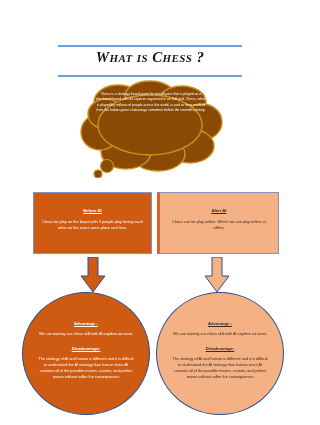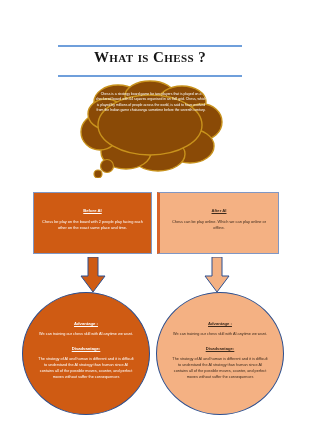--- a/index.html
+++ b/index.html
@@ -35,20 +35,21 @@
   .title-rule.top { top: 45px; }
   .title-rule.bottom { top: 75px; }
 
   .page-title {
     position: absolute;
     left: 58px;
     top: 49px;
     width: 184px;
     text-align: center;
     font-family: "Liberation Serif", serif;
+    font-style: italic;
     font-weight: bold;
     font-size: 15px;
     font-variant: small-caps;
     letter-spacing: 0.4px;
     color: #161616;
     white-space: nowrap;
   }
 
   
   .cloud-wrap {

